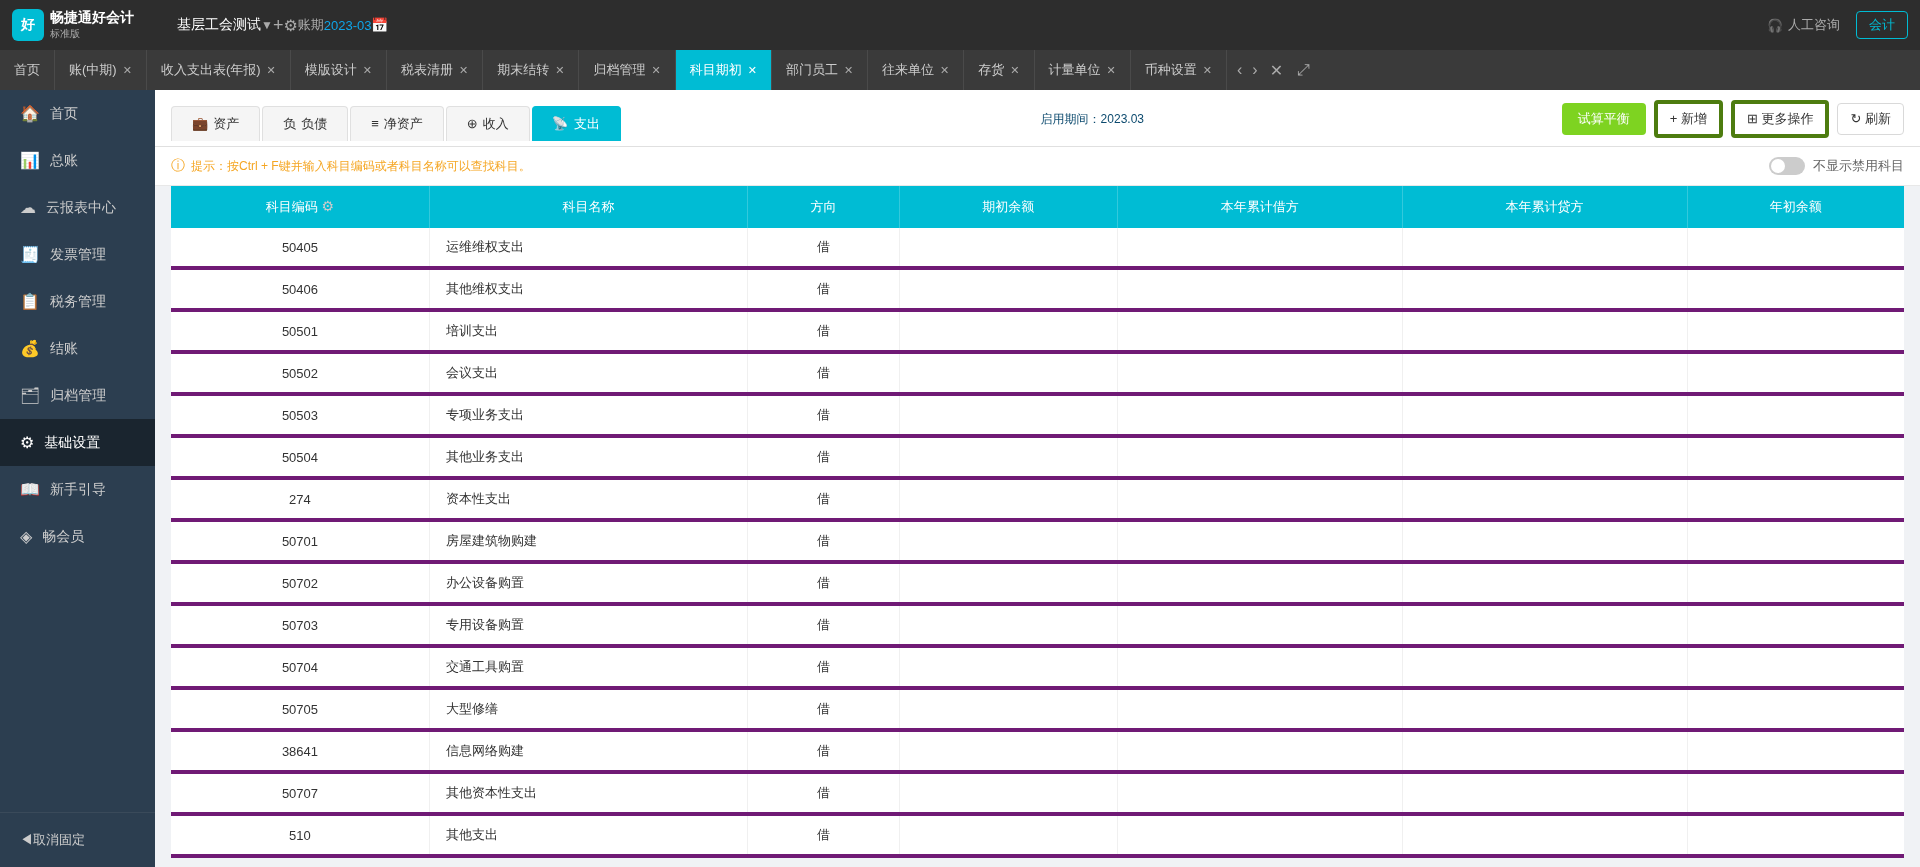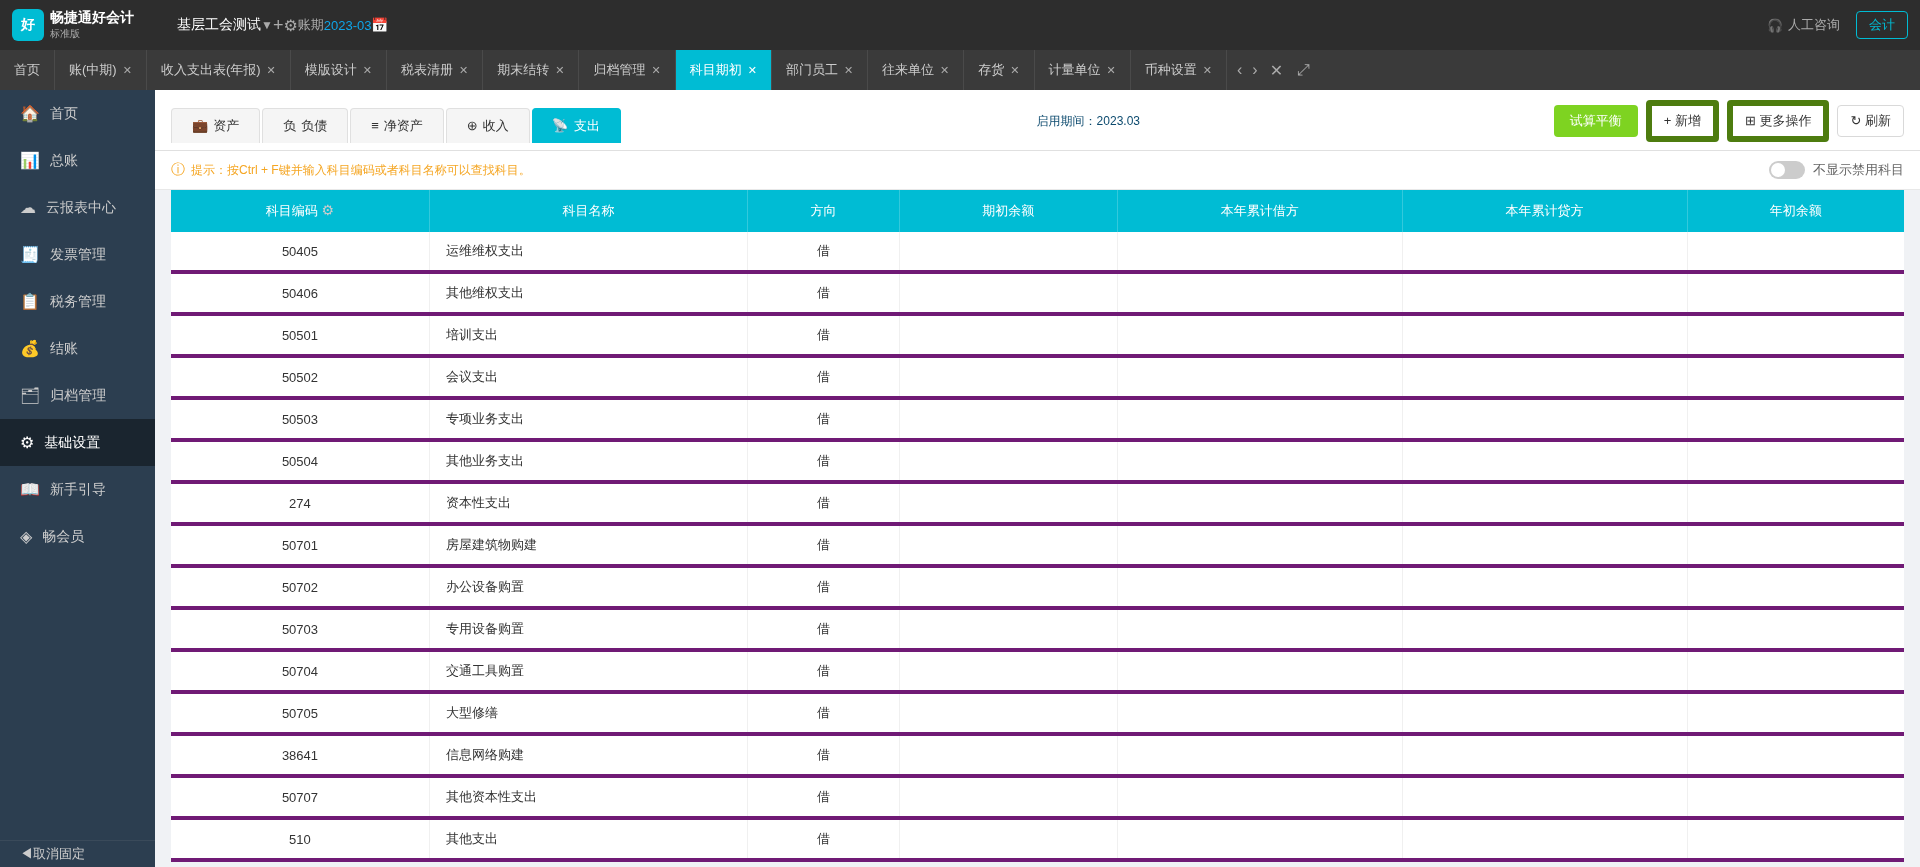--- a/index.html
+++ b/index.html
@@ -115,21 +115,21 @@
       display: flex; align-items: center; gap: 10px;
       padding: 14px 20px;
       color: #ccc;
       font-size: 14px;
       cursor: pointer;
     }
     .sidebar-item.active { background: #1a252f; color: white; }
     .sidebar-item .si-icon { font-size: 16px; }
     .sidebar-footer {
       margin-top: auto;
-      padding: 4px 20px;
+      padding: 18px 20px;
       display: flex; align-items: center; gap: 6px;
       color: #ccc; font-size: 13px; cursor: pointer;
       border-top: 1px solid #3a4a5a;
     }
 
     
     .main-content {
       flex: 1;
       display: flex;
       flex-direction: column;
@@ -207,21 +207,21 @@
       color: white;
       border: none;
       padding: 7px 16px;
       border-radius: 4px;
       font-size: 13px;
       cursor: pointer;
     }
     .btn-default {
       background: white;
       color: #333;
-      border: 6px solid #4d7c0f;
+      border: 4px solid #4d7c0f;
       padding: 6px 12px;
       border-radius: 4px;
       font-size: 13px;
       cursor: pointer;
       display: flex; align-items: center; gap: 4px;
     }
     .btn-refresh {
       background: white;
       color: #333;
       border: 1px solid #d9d9d9;

